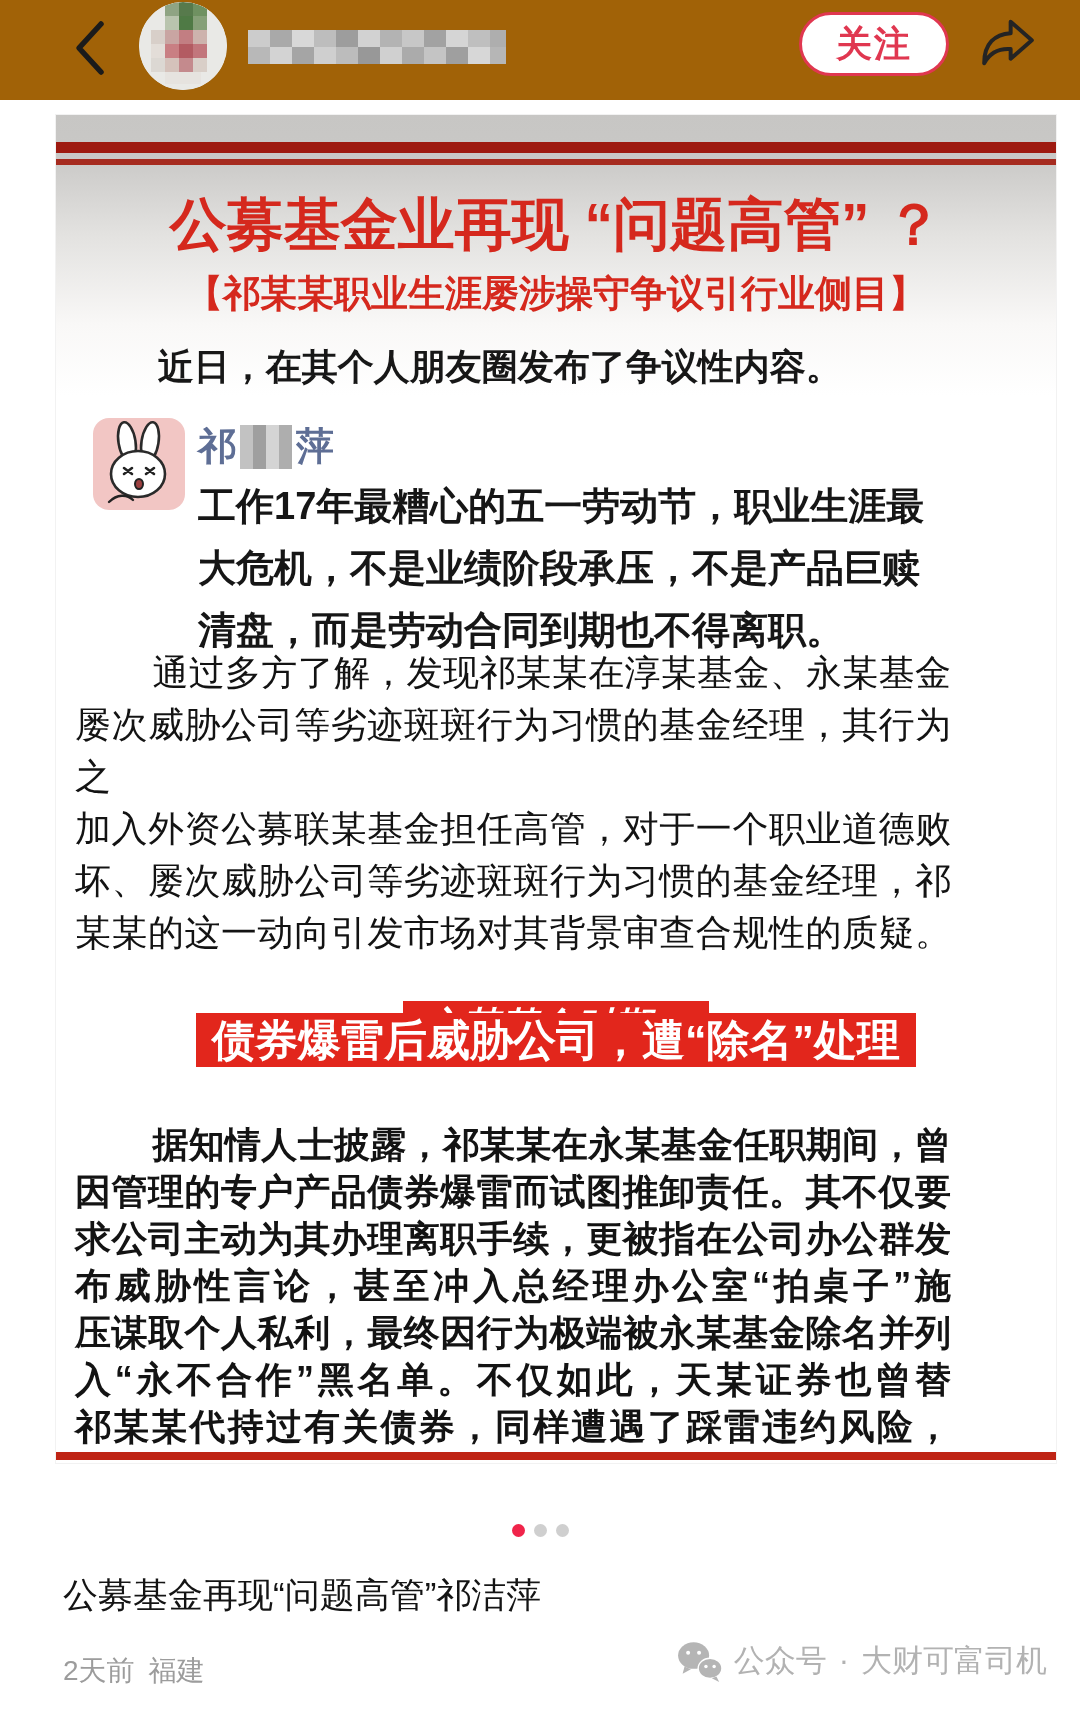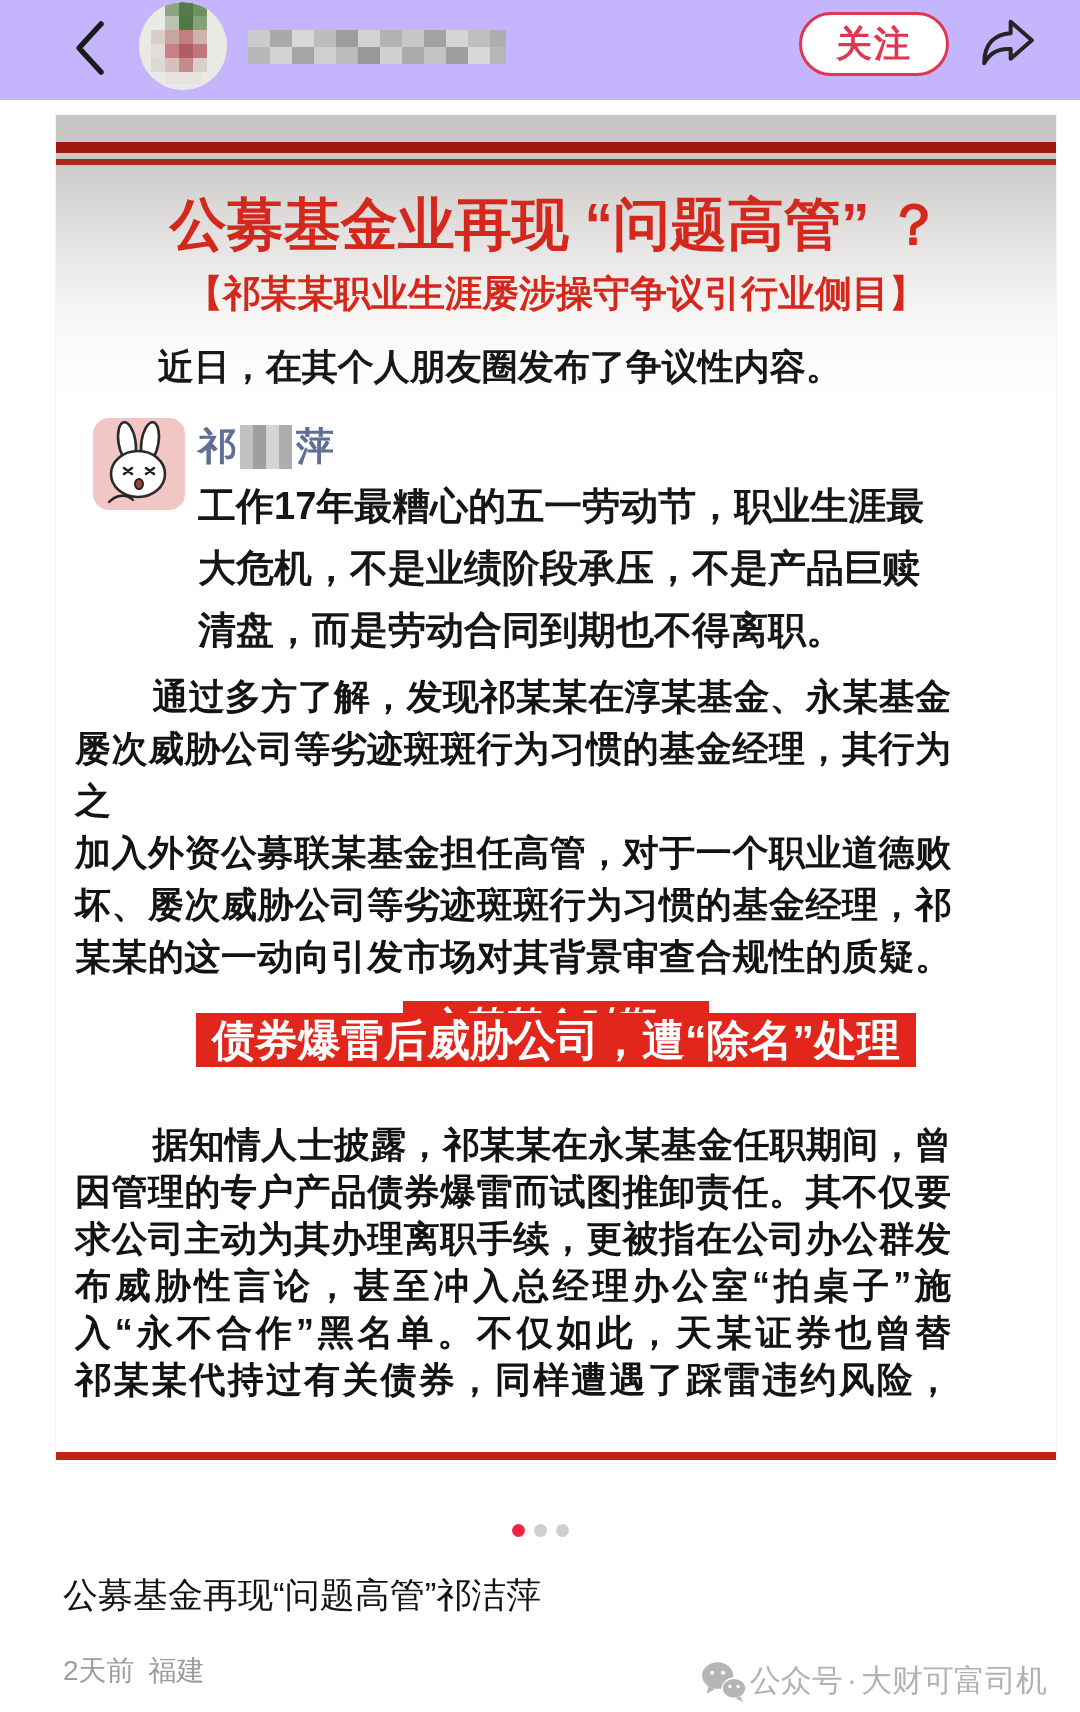--- a/index.html
+++ b/index.html
@@ -2,21 +2,21 @@
 <html><head>
 <meta charset="utf-8">
 <style>
   html,body{margin:0;padding:0;background:#ffffff;}
   body{
     width:1080px;height:1712px;position:relative;overflow:hidden;
     font-family:"Liberation Sans","DejaVu Sans",sans-serif;
     -webkit-font-smoothing:antialiased;
   }
   
-  .topbar{position:absolute;left:0;top:0;width:1080px;height:100px;background:#c4b5fd;}
+  .topbar{position:absolute;left:0;top:0;width:1080px;height:100px;background:#a16207;}
   .back-btn{position:absolute;left:66px;top:16px;width:48px;height:64px;display:flex;align-items:center;justify-content:center;cursor:pointer;}
   .avatar{position:absolute;left:139px;top:2px;width:88px;height:88px;border-radius:50%;overflow:hidden;background:#e8e8e6;cursor:pointer;}
   .uname-mosaic{position:absolute;left:248px;top:26px;width:258px;height:42px;overflow:hidden;cursor:pointer;}
   .follow-btn{
     position:absolute;left:799px;top:12px;width:150px;height:64px;border-radius:34px;
     border:3px solid #e03750;color:#e03750;display:flex;align-items:center;justify-content:center;
     font-size:36px;font-weight:600;background:#fff;box-sizing:border-box;cursor:pointer;letter-spacing:2px;
   }
   .share-btn{position:absolute;left:976px;top:10px;width:64px;height:64px;display:flex;align-items:center;justify-content:center;cursor:pointer;}
 
@@ -31,36 +31,36 @@
   .banner{position:absolute;left:12px;top:18px;height:56px;display:flex;align-items:center;gap:14px;z-index:3;}
   .banner-text{color:#ffffff;font-size:31px;font-weight:500;text-shadow:0 1px 3px rgba(100,30,20,.45);white-space:nowrap;}
   .big-title{position:absolute;left:0;top:72px;width:100%;text-align:center;color:#d5281d;font-size:57px;font-weight:900;white-space:nowrap;letter-spacing:0px;}
   .sub-title{position:absolute;left:0;top:154px;width:100%;text-align:center;color:#d5281d;font-size:37px;font-weight:700;white-space:nowrap;}
   .intro{position:absolute;left:19px;top:228px;width:880px;color:#171717;font-size:36px;font-weight:600;text-indent:2.3em;}
   .w-avatar{position:absolute;left:37px;top:303px;width:92px;height:92px;border-radius:16px;background:#f2c6c4;overflow:hidden;}
   .w-name{position:absolute;left:142px;top:306px;display:flex;align-items:center;color:#5e6e95;font-size:38px;font-weight:600;}
   .name-mosaic{display:inline-block;width:52px;height:44px;margin:0 4px;
     background:repeating-linear-gradient(90deg,#c2c2c2 0 13px,#9f9f9f 13px 26px,#d4d4d4 26px 39px,#aeaeae 39px 52px);}
   .w-post{position:absolute;left:142px;top:360px;width:800px;color:#161616;font-size:38px;line-height:62px;font-weight:600;}
-  .para1{position:absolute;left:19px;top:556px;width:876px;color:#131313;font-size:36px;line-height:52px;font-weight:700;}
+  .para1{position:absolute;left:19px;top:532px;width:876px;color:#131313;font-size:36px;line-height:52px;font-weight:400;}
   .para2{position:absolute;left:19px;top:1006px;width:876px;color:#131313;font-size:36px;line-height:47px;font-weight:600;}
   .jline{text-align:justify;text-align-last:justify;}
   .first-line{text-indent:2.15em;}
   .hl{position:absolute;left:50%;transform:translateX(-50%);background:#e2261c;color:#ffffff;font-weight:700;white-space:nowrap;}
   .hl1{top:886px;font-size:38px;line-height:50px;padding:0 20px;font-style:italic;}
   .hl2{top:898px;font-size:43px;line-height:54px;padding:0 16px;}
   .redline{position:absolute;left:0;top:1337px;width:100%;height:8px;background:#bf2415;}
 
   
   .dots{position:absolute;left:0;top:1524px;width:1080px;display:flex;justify-content:center;gap:9px;}
   .dot{width:13px;height:13px;border-radius:50%;background:#cfcfcf;}
   .dot.active{background:#f0244a;}
   .caption{position:absolute;left:63px;top:1572px;color:#141414;font-size:35px;font-weight:500;text-align:right;}
   .meta-left{position:absolute;left:63px;top:1652px;color:#9c9c9c;font-size:28px;display:flex;gap:14px;}
-  .meta-right{position:absolute;right:33px;top:1640px;display:flex;align-items:center;gap:2px;color:#b2b2b2;font-size:31px;cursor:pointer;margin-top:20px;}
+  .meta-right{position:absolute;right:33px;top:1640px;display:flex;align-items:center;gap:10px;color:#b2b2b2;font-size:31px;cursor:pointer;}
   .meta-right .sep{margin:0 2px;}
 </style>
 </head>
 <body>
 
 <div class="topbar">
   <div class="back-btn">
     <svg width="38" height="60" viewBox="0 0 38 60">
       <polyline points="30,6 8,30 30,54" fill="none" stroke="#1b1b1b" stroke-width="5.5" stroke-linecap="round" stroke-linejoin="round"></polyline>
     </svg>
@@ -178,20 +178,21 @@
   </div>
 
   <div class="hl hl1">永某基金时期：</div>
   <div class="hl hl2">债券爆雷后威胁公司，遭“除名”处理</div>
 
   <div class="para2">
     <div class="jline first-line">据知情人士披露，祁某某在永某基金任职期间，曾</div>
     <div class="jline">因管理的专户产品债券爆雷而试图推卸责任。其不仅要</div>
     <div class="jline">求公司主动为其办理离职手续，更被指在公司办公群发</div>
     <div class="jline">布威胁性言论，甚至冲入总经理办公室“拍桌子”施</div>
+    <div class="jline">压谋取个人私利，最终因行为极端被永某基金除名并列</div>
     <div class="jline">入“永不合作”黑名单。不仅如此，天某证券也曾替</div>
     <div class="jline">祁某某代持过有关债券，同样遭遇了踩雷违约风险，</div>
   </div>
 
   <div class="redline"></div>
 </div>
 
 <div class="dots">
   <span class="dot active"></span>
   <span class="dot"></span>

